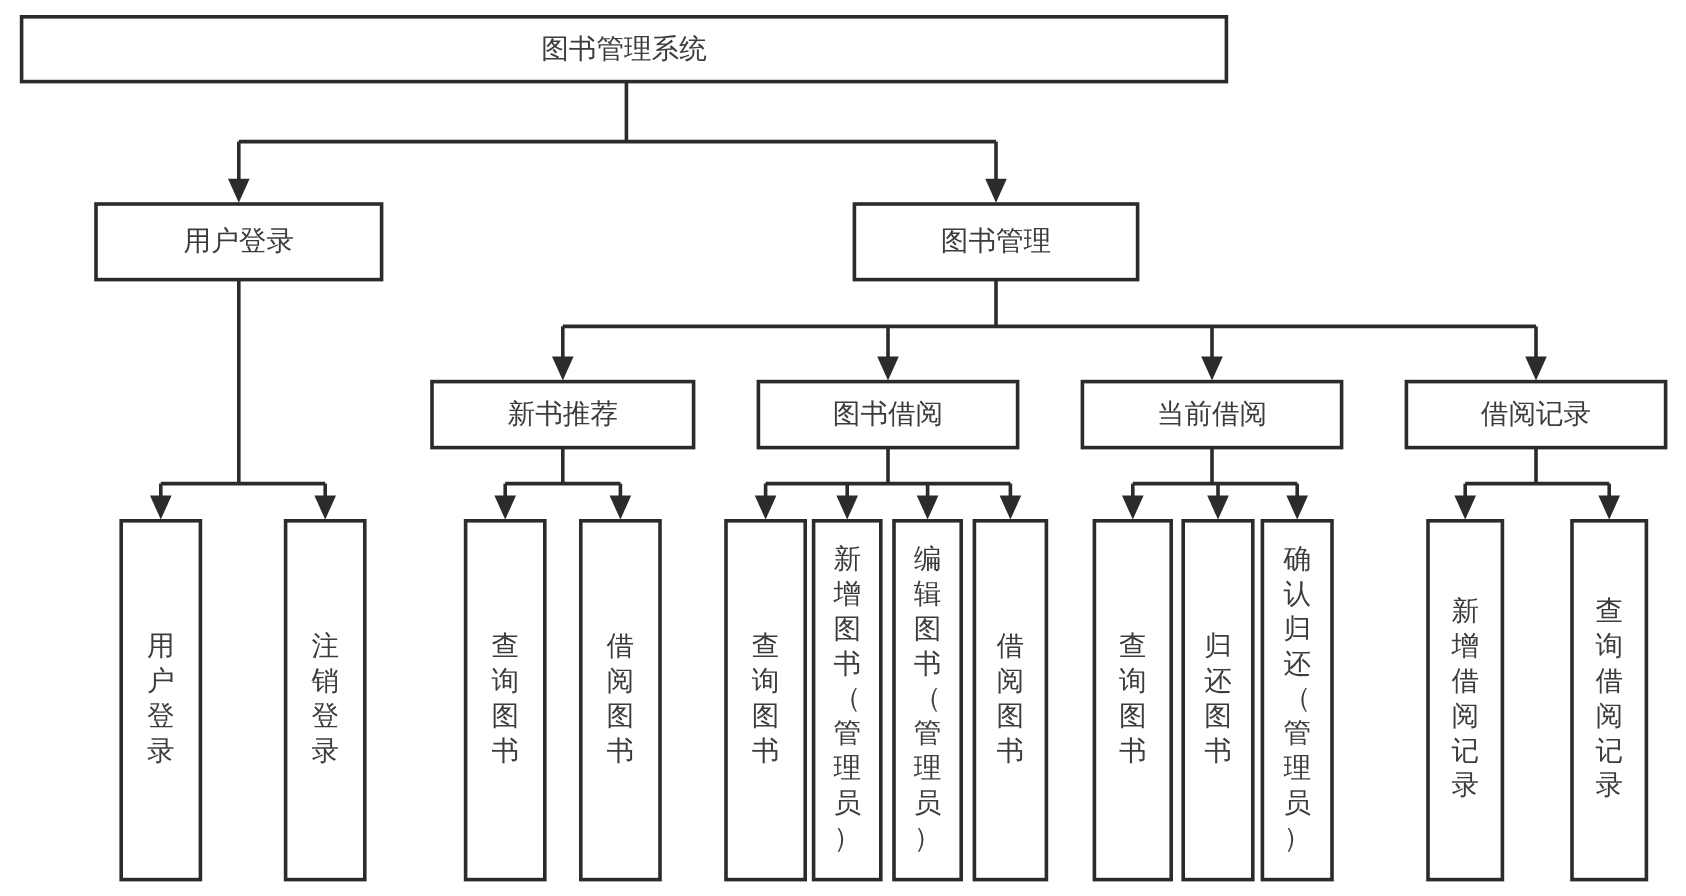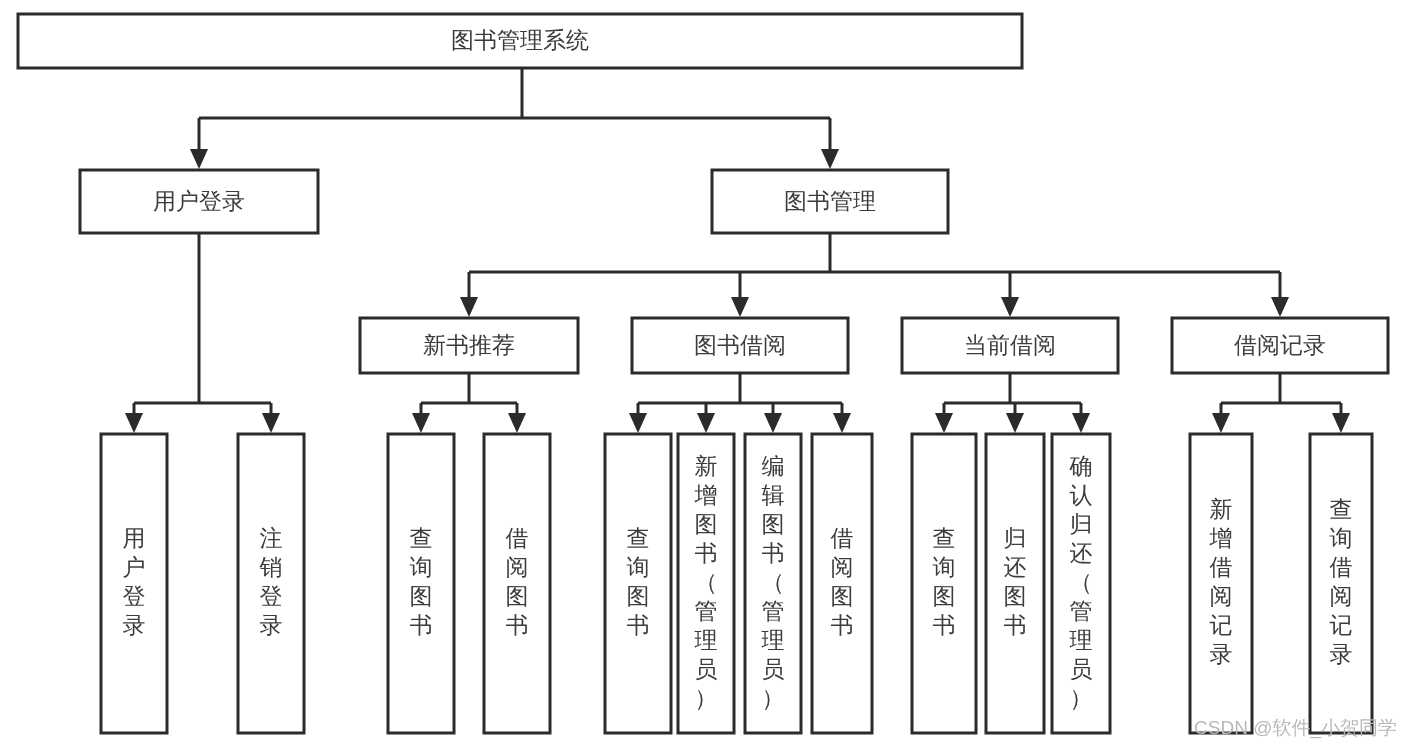--- a/index.html
+++ b/index.html
@@ -189,14 +189,13 @@
         <g>
           <rect x="1190" y="434" width="62" height="299" class="node-rect"></rect>
           <text x="1221" y="511" class="node-label" font-size="23"><tspan x="1221" dy="0">新</tspan><tspan x="1221" dy="29">增</tspan><tspan x="1221" dy="29">借</tspan><tspan x="1221" dy="29">阅</tspan><tspan x="1221" dy="29">记</tspan><tspan x="1221" dy="29">录</tspan></text>
         </g>
         <g>
           <rect x="1310" y="434" width="62" height="299" class="node-rect"></rect>
           <text x="1341" y="511" class="node-label" font-size="23"><tspan x="1341" dy="0">查</tspan><tspan x="1341" dy="29">询</tspan><tspan x="1341" dy="29">借</tspan><tspan x="1341" dy="29">阅</tspan><tspan x="1341" dy="29">记</tspan><tspan x="1341" dy="29">录</tspan></text>
         </g>
       </g>
   </svg>
-  <div class="watermark">CSDN @软件_小贺同学</div>
 </div>
 
 </body></html>

